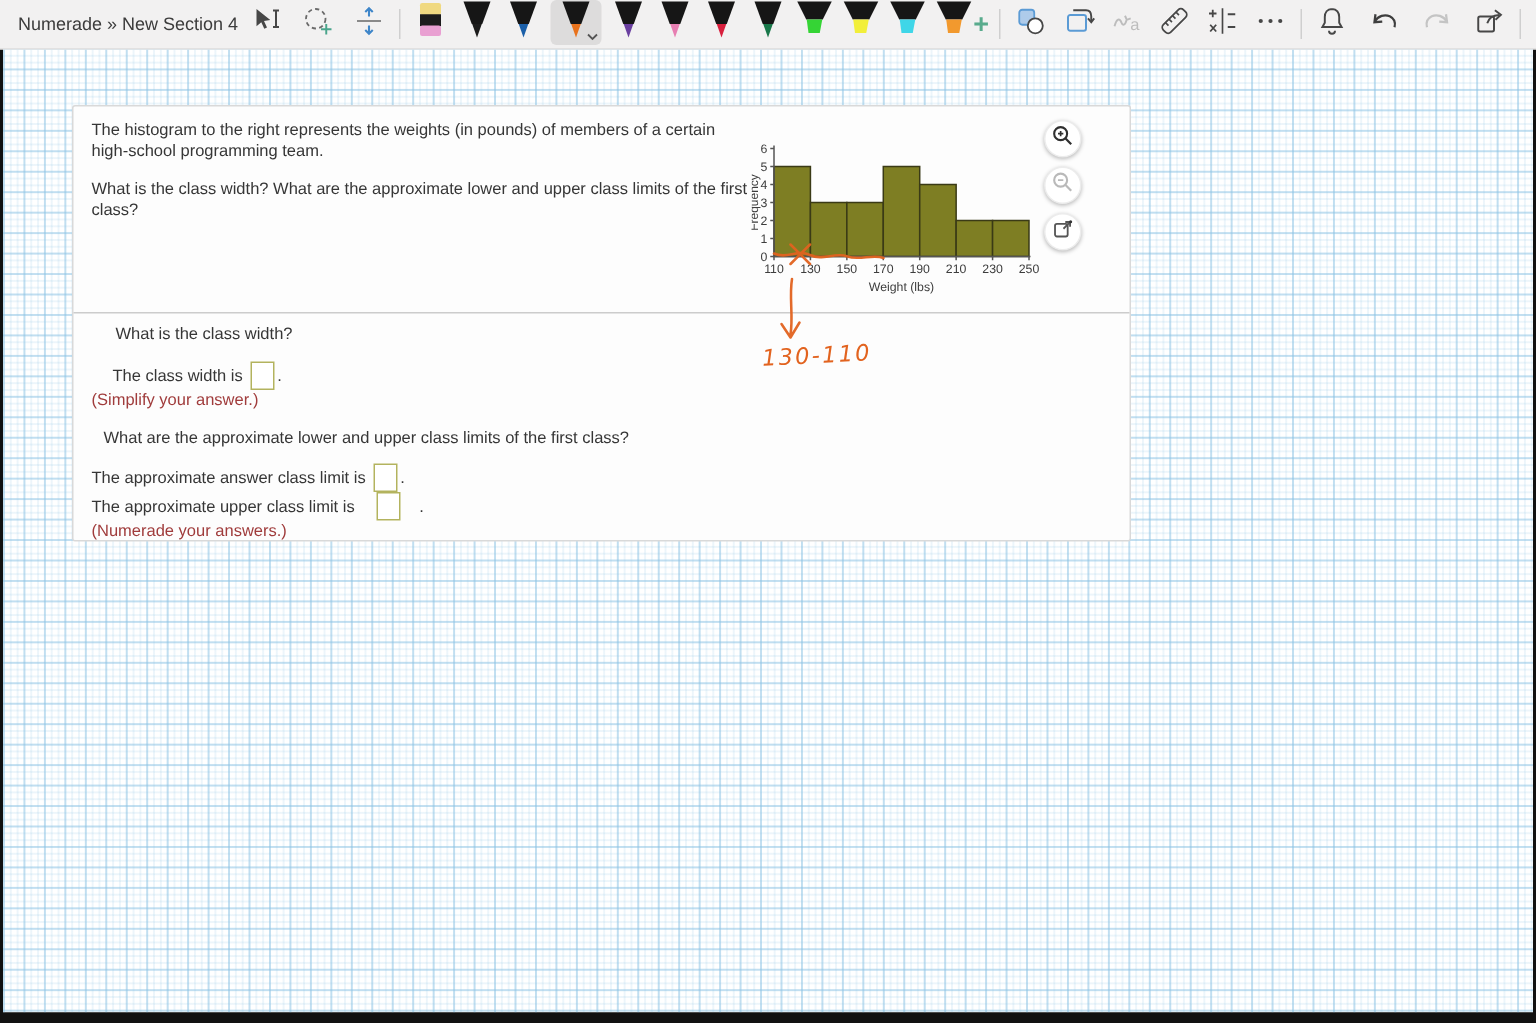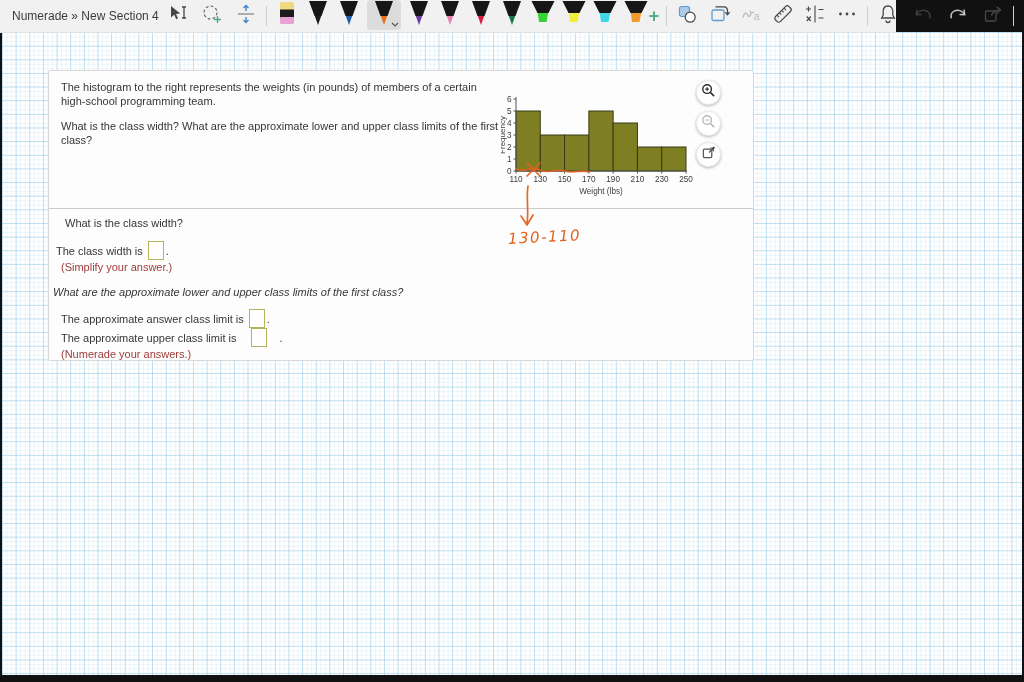--- a/index.html
+++ b/index.html
@@ -1,19 +1,19 @@
 <!DOCTYPE html>
 <html><head>
 <meta charset="utf-8">
 <style>
   html,body{margin:0;padding:0;}
   .stage{position:relative;width:1024px;height:682px;overflow:hidden;background:#111;
          font-family:"Liberation Sans",sans-serif;}
   
-  .toolbar{position:absolute;left:0;top:0;width:896px;height:32px;background:#f2f1f1;
+  .toolbar{position:absolute;left:0;top:0;width:1024px;height:32px;background:#f2f1f1;
            border-bottom:1px solid #e2e1e1;display:flex;align-items:center;z-index:5;}
   .tb-title{font-size:12px;color:#3c3c3c;margin-left:12px;width:148px;white-space:nowrap;}
   .tb-btn{width:26px;height:26px;display:flex;align-items:center;justify-content:center;
           border-radius:3px;flex:0 0 auto;}
   .tb-group{display:flex;align-items:center;gap:8px;}
   .tb-div{width:1px;height:20px;background:#cfcfcf;margin:0 7px;flex:0 0 auto;}
   .pens{display:flex;align-items:flex-start;gap:5px;height:32px;}
   .pen{width:26px;height:30px;display:flex;align-items:flex-start;justify-content:center;
        padding-top:0;position:relative;}
   .pen.selected{background:#dddcdc;border-radius:4px;width:34px;}
@@ -28,24 +28,24 @@
       linear-gradient(to right, rgba(140,195,228,.16) 1px, transparent 1px),
       linear-gradient(to bottom, rgba(140,195,228,.16) 1px, transparent 1px);
     background-size:13.65px 13.65px,13.65px 13.65px,4.55px 4.55px,4.55px 4.55px;}
   
   .card{position:absolute;left:48px;top:70px;width:704px;height:289px;background:#fdfdfd;
         border:1px solid #d9d9d9;border-radius:2px;z-index:2;}
   .card .txt{position:absolute;font-size:11px;line-height:14px;color:#363636;}
   .p1{left:12px;top:9px;width:430px;}
   .p2{left:12px;top:48px;width:440px;}
   .divider{position:absolute;left:0;right:0;top:137px;border-top:1px solid #ccc;}
-  .q1{left:16px;top:145px;}
-  .q2{left:4px;top:214px;font-style:italic;}
+  .q1{left:28px;top:145px;}
+  .q2{left:20px;top:214px;}
   .ansrow{position:absolute;display:flex;align-items:center;font-size:11px;color:#363636;}
-  .row1{left:7px;top:170px;text-align:right;}
+  .row1{left:26px;top:170px;text-align:right;}
   .row2{left:12px;top:238px;}
   .row3{left:12px;top:257px;gap:10px;}
   .ansbox{width:14px;height:17px;border:1px solid #b3b35e;background:#fff;margin:0 2px 0 5px;}
   .note{position:absolute;font-size:11px;color:#a03c3c;text-align:center;}
   .note1{left:12px;top:190px;}
   .note2{left:12px;top:277px;}
   .chartbox{position:absolute;left:452px;top:12px;width:200px;height:118px;}
   
   .zoombtns{position:absolute;left:647px;top:9px;display:flex;flex-direction:column;gap:6px;}
   .circlebtn{width:23px;height:23px;border-radius:50%;background:#fff;border:1px solid #ececec;

